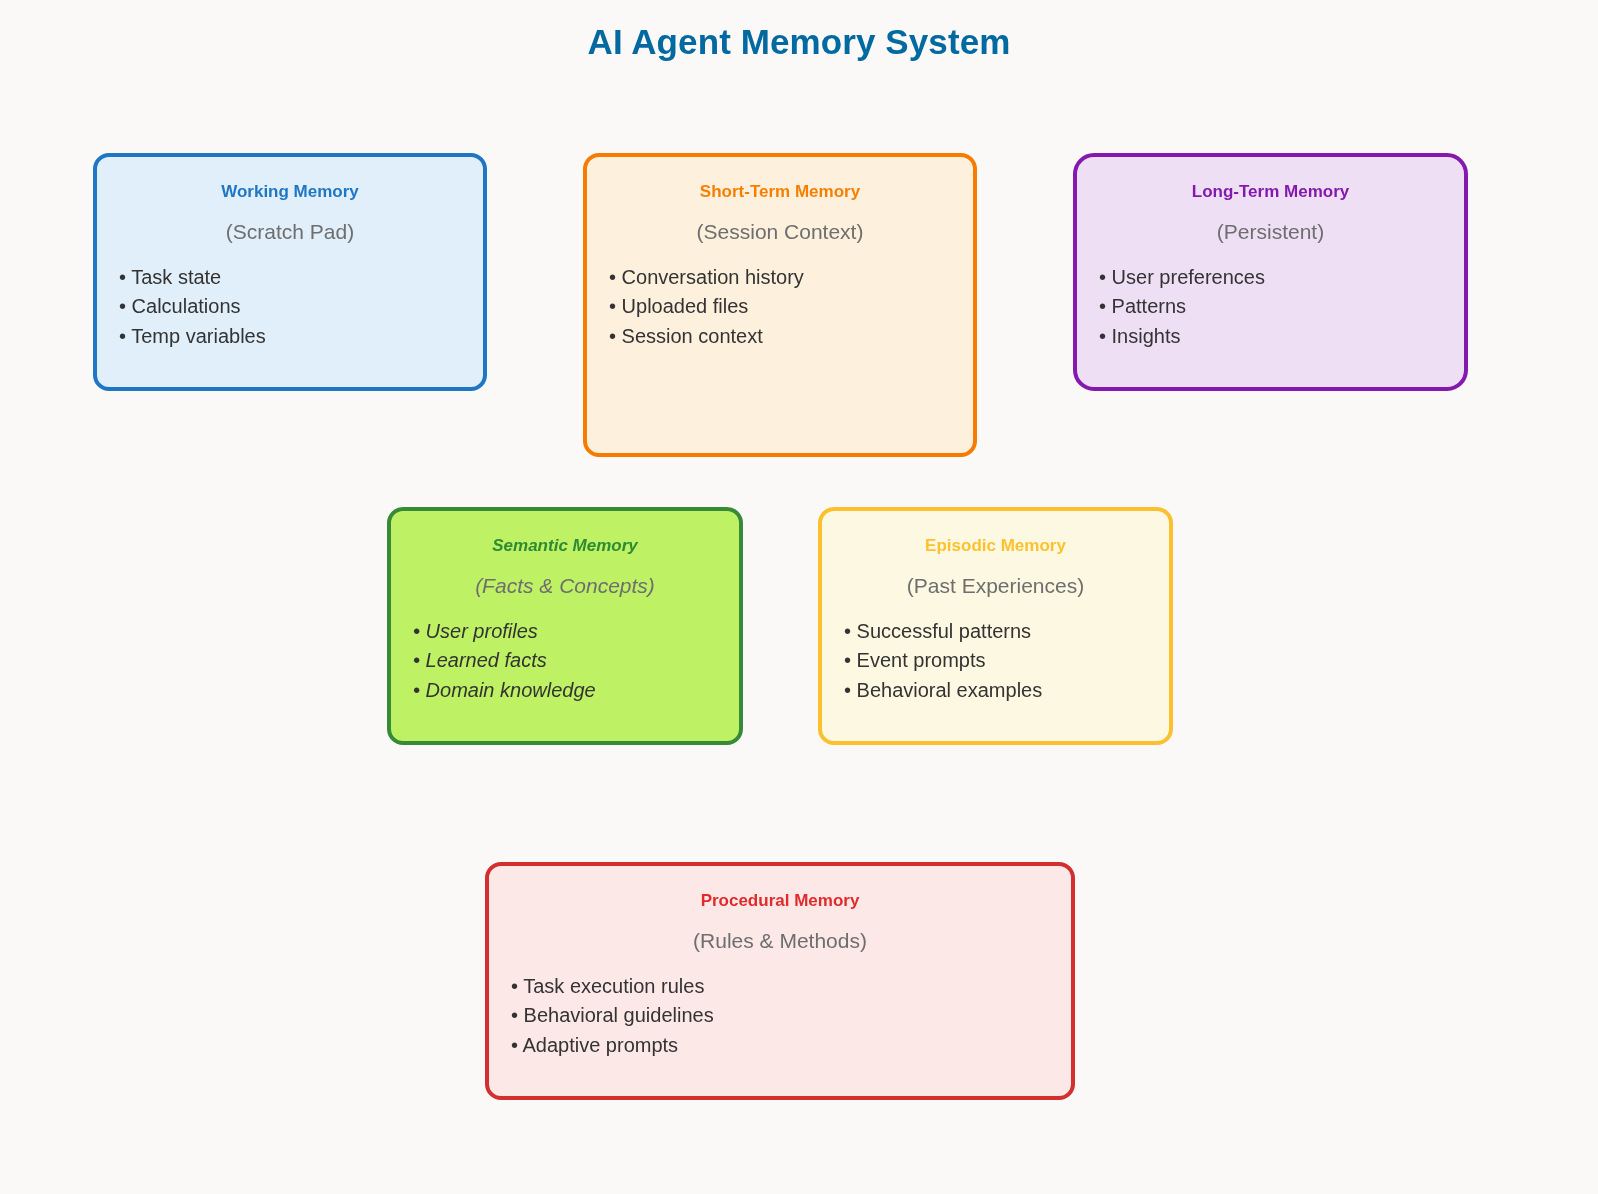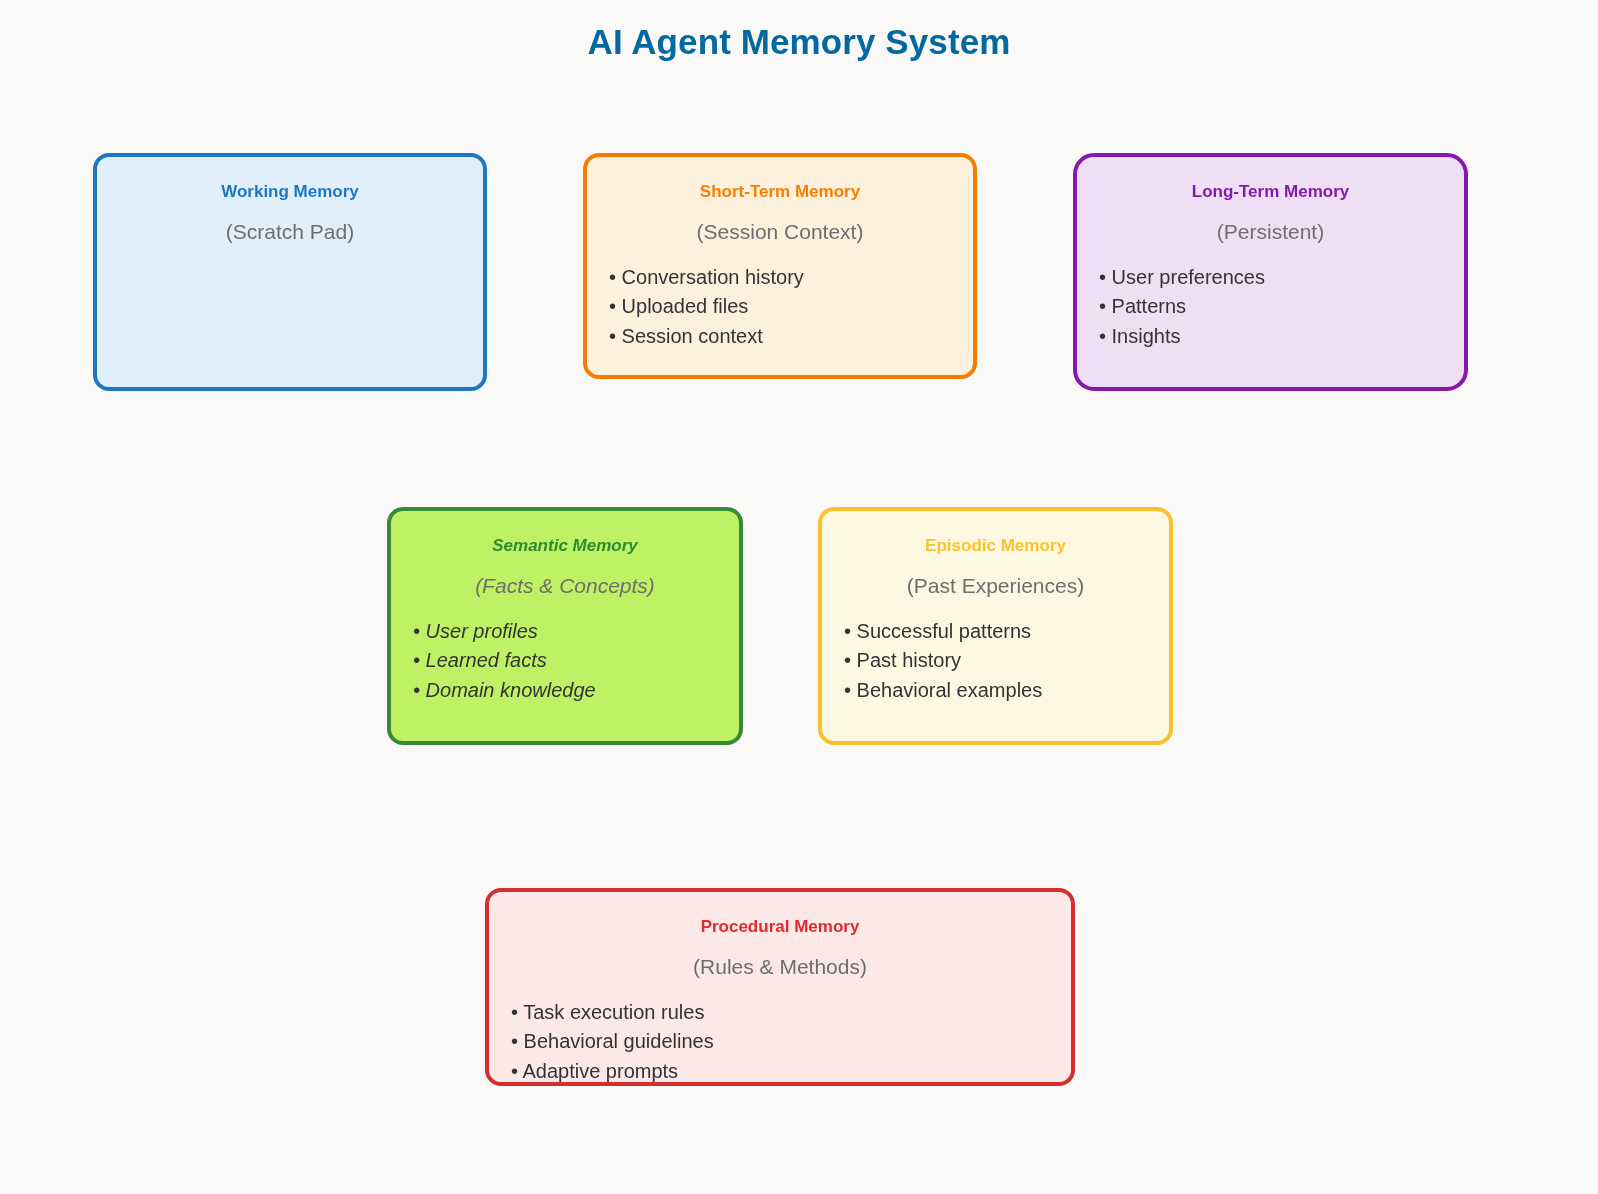--- a/index.html
+++ b/index.html
@@ -58,38 +58,43 @@
 
   .bullet {
     font-size: 20px;
     color: #333333;
     line-height: 1.48;
     white-space: nowrap;
   }
 
   
   #card-working-memory  { left: 93px;   top: 153px; width: 394px; height: 238px; }
-  #card-short-term      { left: 583px;  top: 153px; width: 394px; height: 226px; }
+  #card-short-term      { left: 583px;  top: 153px; width: 394px; height: 304px; }
   #card-long-term       { left: 1073px; top: 153px; width: 395px; height: 238px; border-radius: 21px; }
 
   
   #card-semantic        { left: 387px;  top: 507px; width: 356px; height: 238px; }
   #card-episodic        { left: 818px;  top: 507px; width: 355px; height: 238px; }
 
   
-  #card-procedural      { left: 485px;  top: 862px; width: 590px; height: 198px; margin-top: 26px; }
+  #card-procedural      { left: 485px;  top: 862px; width: 590px; height: 238px; }
 </style>
 </head>
 <body style="background: rgb(250, 249, 247);">
 
 <div class="page-title" style="color: #0369a1;">AI Agent Memory System</div>
 
 <div class="card" id="card-working-memory" style="border-color: rgb(31, 119, 196); background: rgb(224, 239, 250);">
   <div class="card-title" style="color: rgb(31, 119, 196);">Working Memory</div>
   <div class="card-subtitle">(Scratch Pad)</div>
+  <div class="card-bullets">
+    <div class="bullet">• Task state</div>
+    <div class="bullet">• Calculations</div>
+    <div class="bullet">• Temp variables</div>
+  </div>
 </div>
 
 <div class="card" id="card-short-term" style="border-color: rgb(245, 124, 0); background: rgb(253, 240, 221);">
   <div class="card-title" style="color: rgb(247, 127, 0);">Short-Term Memory</div>
   <div class="card-subtitle">(Session Context)</div>
   <div class="card-bullets">
     <div class="bullet">• Conversation history</div>
     <div class="bullet">• Uploaded files</div>
     <div class="bullet">• Session context</div>
   </div>
@@ -113,21 +118,21 @@
     <div class="bullet">• Learned facts</div>
     <div class="bullet">• Domain knowledge</div>
   </div>
 </div>
 
 <div class="card" id="card-episodic" style="border-color: rgb(251, 192, 45); background: rgb(253, 248, 225);">
   <div class="card-title" style="color: rgb(252, 194, 46);">Episodic Memory</div>
   <div class="card-subtitle">(Past Experiences)</div>
   <div class="card-bullets">
     <div class="bullet">• Successful patterns</div>
-    <div class="bullet">• Past history</div>
+    <div class="bullet">• Event prompts</div>
     <div class="bullet">• Behavioral examples</div>
   </div>
 </div>
 
 <div class="card" id="card-procedural" style="border-color: rgb(211, 47, 47); background: rgb(253, 232, 232);">
   <div class="card-title" style="color: rgb(224, 43, 43);">Procedural Memory</div>
   <div class="card-subtitle">(Rules &amp; Methods)</div>
   <div class="card-bullets">
     <div class="bullet">• Task execution rules</div>
     <div class="bullet">• Behavioral guidelines</div>

